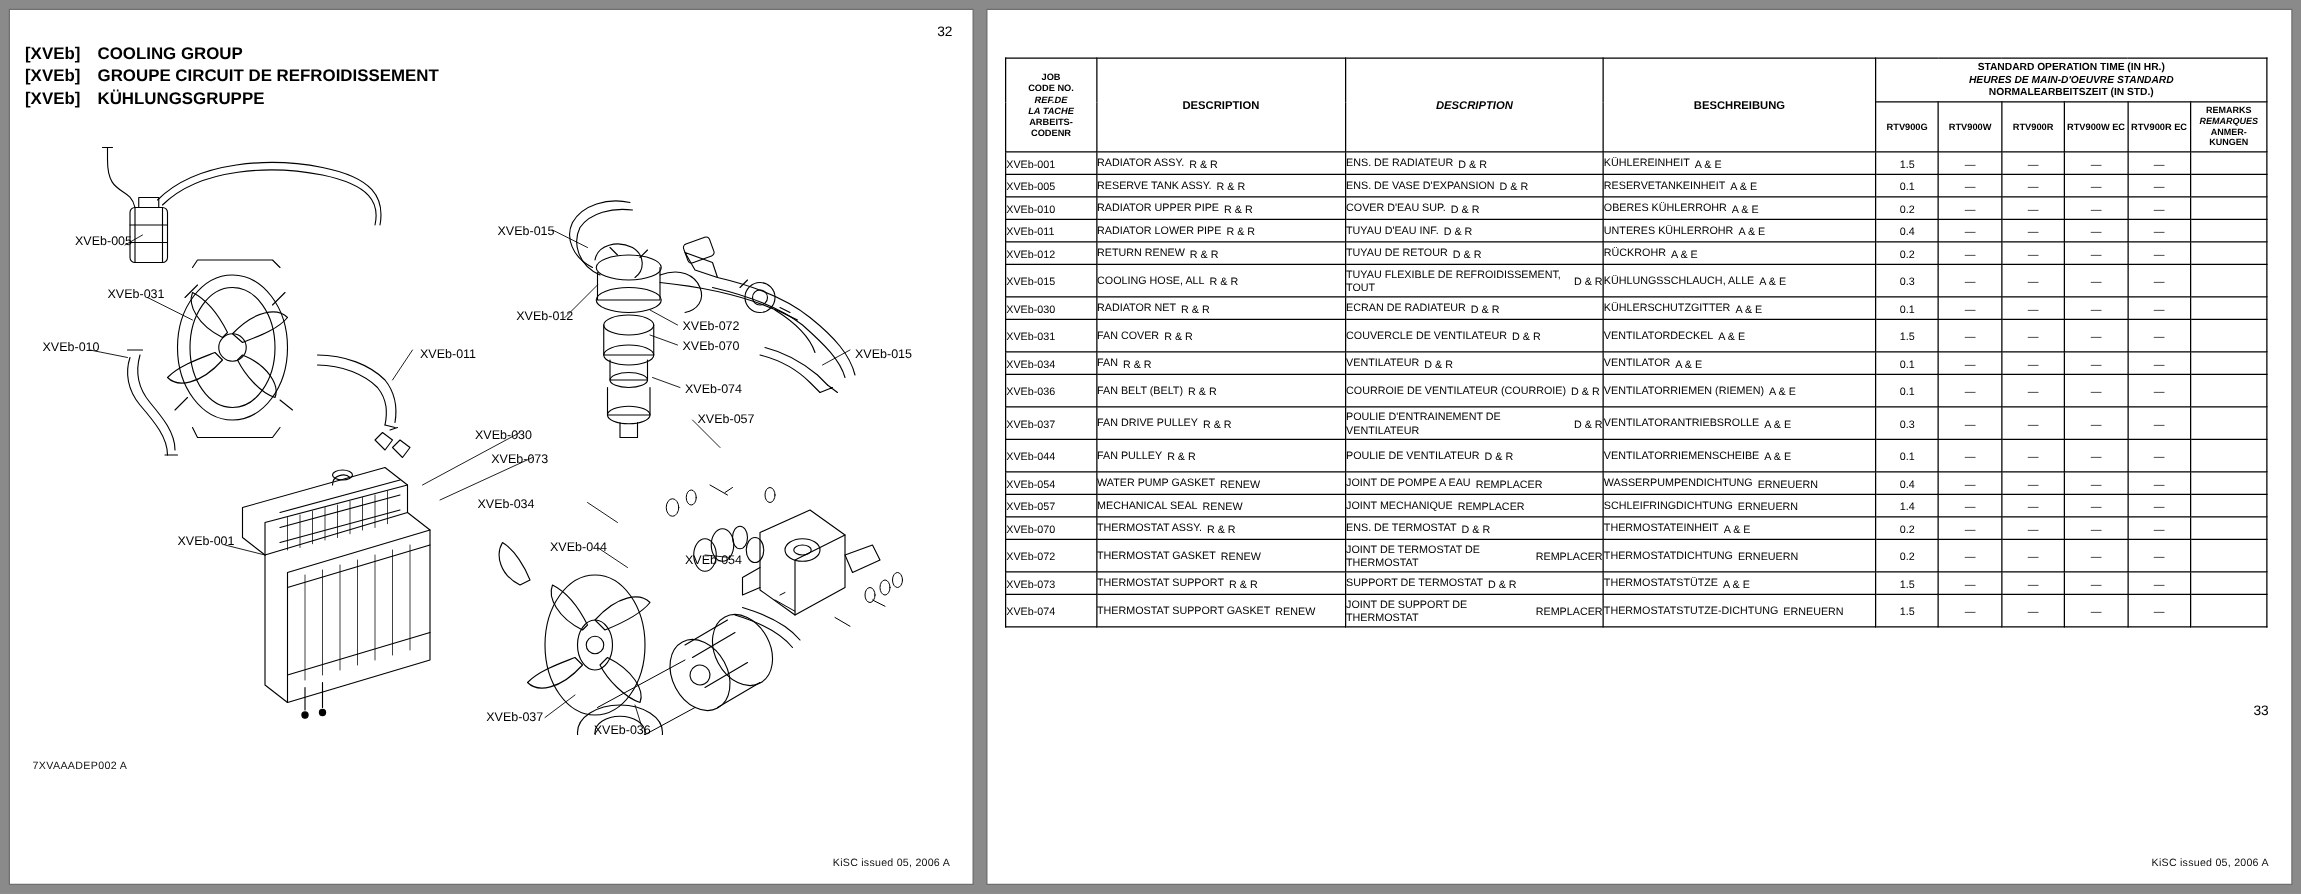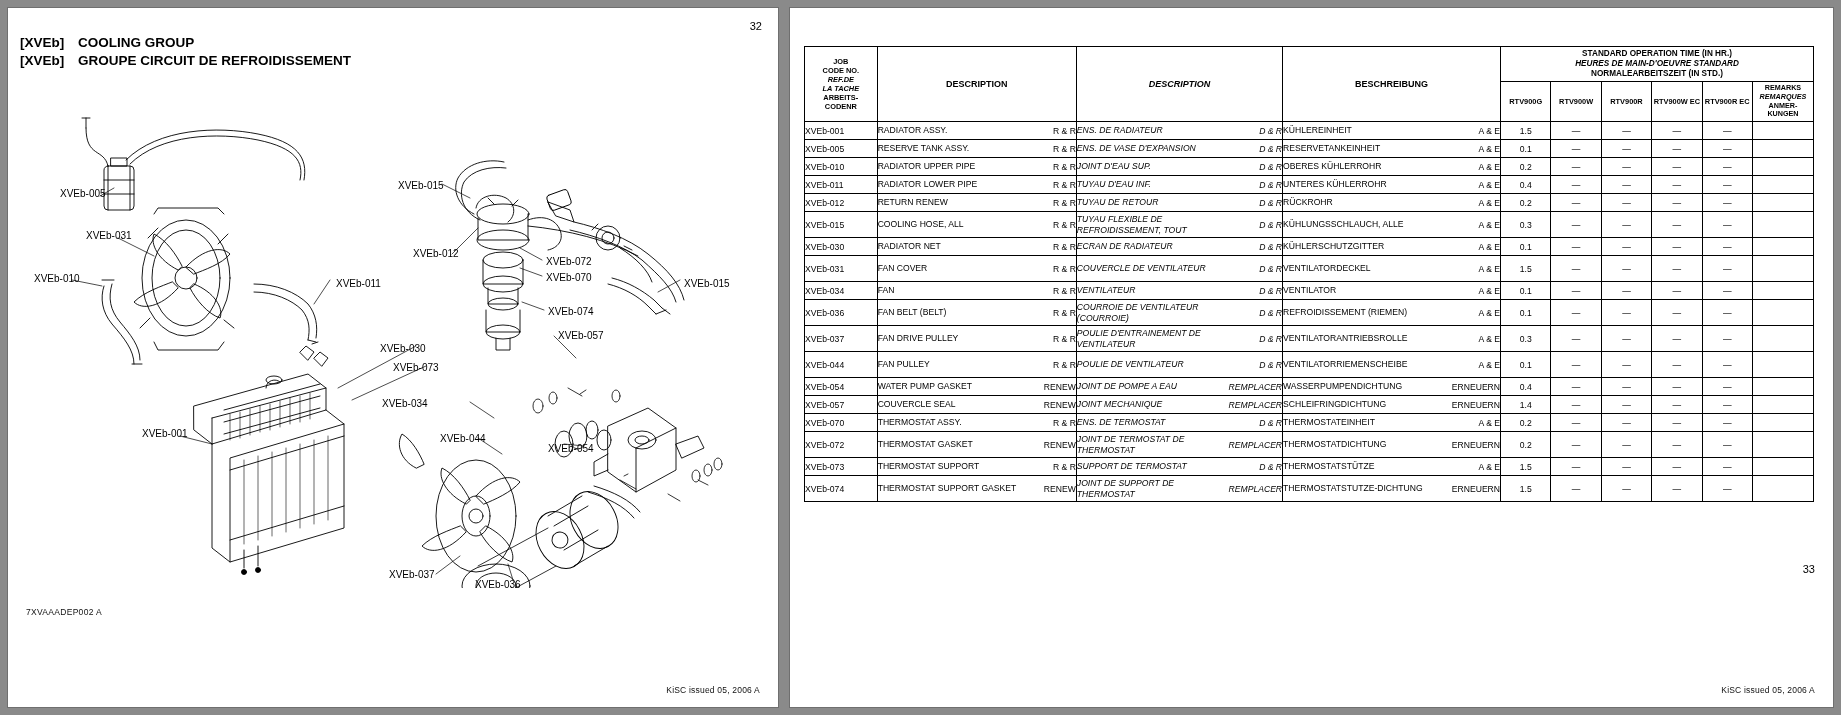--- a/index.html
+++ b/index.html
@@ -44,41 +44,42 @@
   .h-desc-fr{width:176px;font-size:9px;font-style:italic;}
   .h-besch{width:186px;font-size:9px;}
   .h-sot{font-size:8.2px;line-height:1.3;padding:3px 2px;}
   .h-sot .l2{font-style:italic;}
   .h-model{width:43px;font-size:7.4px;line-height:1.15;}
   .h-remarks{width:52px;font-size:7.2px;line-height:1.2;}
   .h-remarks i{display:block;}
 
   td.code{padding:2px 4px;font-size:8.6px;white-space:nowrap;}
   td.desc{padding:1px 4px;}
-  td.desc .cell{display:flex;justify-content:space-between;align-items:center;gap:20px;}
+  td.desc .cell{display:flex;justify-content:flex-start;align-items:center;gap:4px;}
   td.desc .txt{font-size:8.6px;line-height:1.2;}
   td.desc .act{font-size:8.6px;white-space:nowrap;flex:0 0 auto;}
-  td.fr .txt,td.fr .act{font-style:italic;}
+  td.fr .txt,td.fr .act{}
   td.num{text-align:center;font-size:8.6px;padding:2px 0;}
   td.rem{font-size:8.4px;}
   tr.r{height:18px;}
   tr.r2{height:26px;}
 </style>
 </head>
 <body>
 
 <div class="spread">
 
   <div class="page page-left">
 
     <div class="page-num pn-left">32</div>
 
     <div class="titleblock">
       <div class="t-en"><span class="tb-code">[XVEb]</span><span>COOLING GROUP</span></div>
       <div class="t-fr"><span class="tb-code">[XVEb]</span><span>GROUPE CIRCUIT DE REFROIDISSEMENT</span></div>
+      <div class="t-de"><span class="tb-code">[XVEb]</span><span>KÜHLUNGSGRUPPE</span></div>
     </div>
 
     <div class="diagram">
       <svg width="770" height="500" viewBox="0 0 770 500" fill="none" stroke="#000" stroke-width="0.9">
         <g stroke-linecap="round" stroke-linejoin="round">
 
           <path d="M78 30 L78 40 M74 30 h8"></path>
           <path d="M78 40 C 78 70 96 60 100 78"></path>
           <rect x="96" y="78" width="30" height="44" rx="4"></rect>
           <path d="M100 78 v44 M122 78 v44"></path>
@@ -370,21 +371,21 @@
             <tr class="r">
               <td class="code"><span>XVEb-010</span></td>
               <td class="desc en">
                 <div class="cell">
                   <span class="txt">RADIATOR UPPER PIPE</span>
                   <span class="act">R &amp; R</span>
                 </div>
               </td>
               <td class="desc fr">
                 <div class="cell">
-                  <span class="txt">JOINT D'EAU SUP.</span>
+                  <span class="txt">COVER D'EAU SUP.</span>
                   <span class="act">D &amp; R</span>
                 </div>
               </td>
               <td class="desc de">
                 <div class="cell">
                   <span class="txt">OBERES KÜHLERROHR</span>
                   <span class="act">A &amp; E</span>
                 </div>
               </td>
               <td class="num"><span>0.2</span></td>
@@ -565,21 +566,21 @@
                 </div>
               </td>
               <td class="desc fr">
                 <div class="cell">
                   <span class="txt">COURROIE DE VENTILATEUR (COURROIE)</span>
                   <span class="act">D &amp; R</span>
                 </div>
               </td>
               <td class="desc de">
                 <div class="cell">
-                  <span class="txt">REFROIDISSEMENT (RIEMEN)</span>
+                  <span class="txt">VENTILATORRIEMEN (RIEMEN)</span>
                   <span class="act">A &amp; E</span>
                 </div>
               </td>
               <td class="num"><span>0.1</span></td>
               <td class="num"><span>—</span></td>
               <td class="num"><span>—</span></td>
               <td class="num"><span>—</span></td>
               <td class="num"><span>—</span></td>
               <td class="rem"><span></span></td>
             </tr>
@@ -661,21 +662,21 @@
               <td class="num"><span>—</span></td>
               <td class="num"><span>—</span></td>
               <td class="num"><span>—</span></td>
               <td class="num"><span>—</span></td>
               <td class="rem"><span></span></td>
             </tr>
             <tr class="r">
               <td class="code"><span>XVEb-057</span></td>
               <td class="desc en">
                 <div class="cell">
-                  <span class="txt">COUVERCLE SEAL</span>
+                  <span class="txt">MECHANICAL SEAL</span>
                   <span class="act">RENEW</span>
                 </div>
               </td>
               <td class="desc fr">
                 <div class="cell">
                   <span class="txt">JOINT MECHANIQUE</span>
                   <span class="act">REMPLACER</span>
                 </div>
               </td>
               <td class="desc de">

